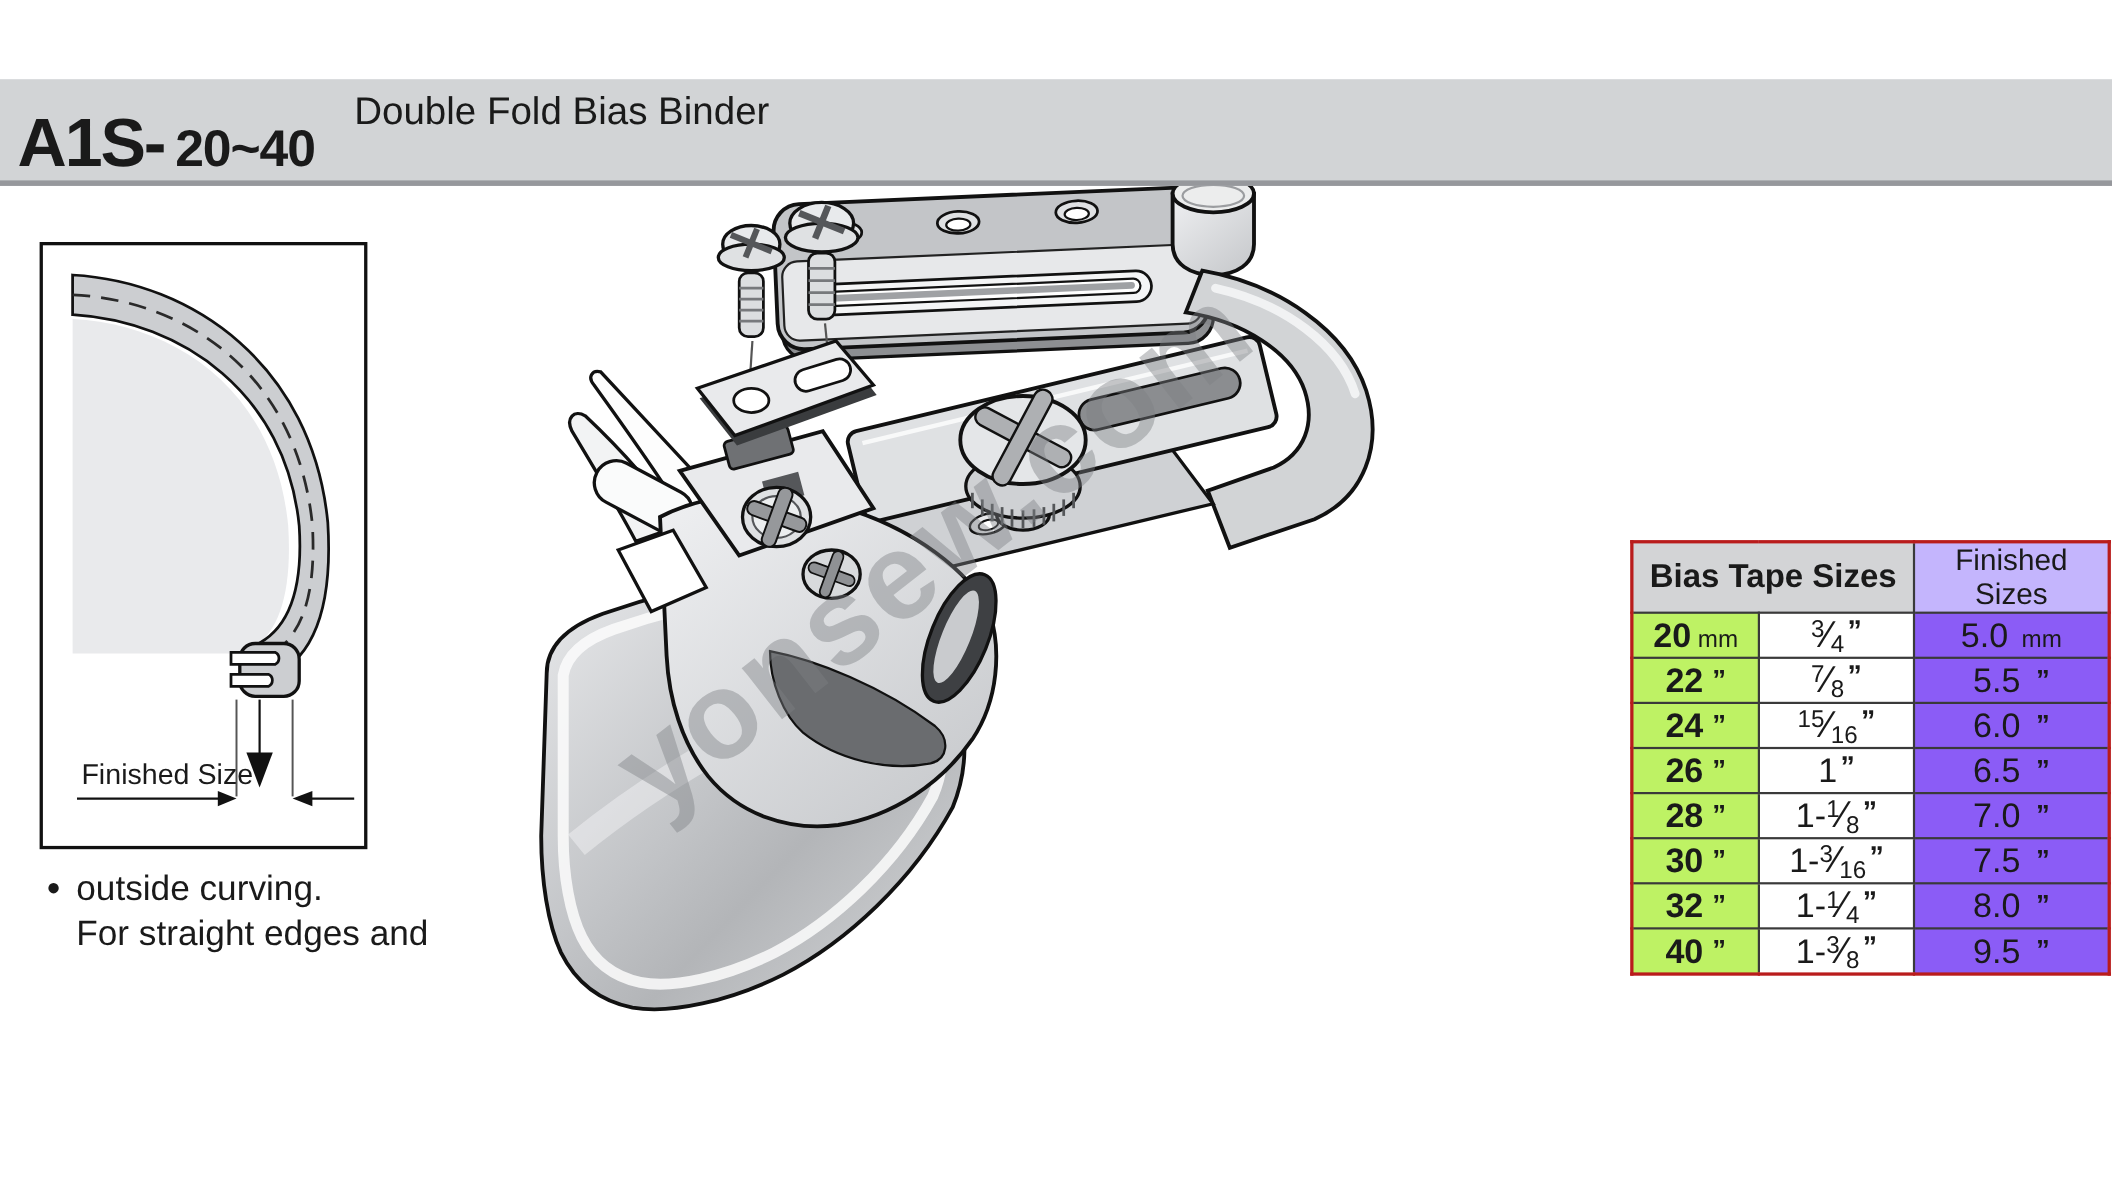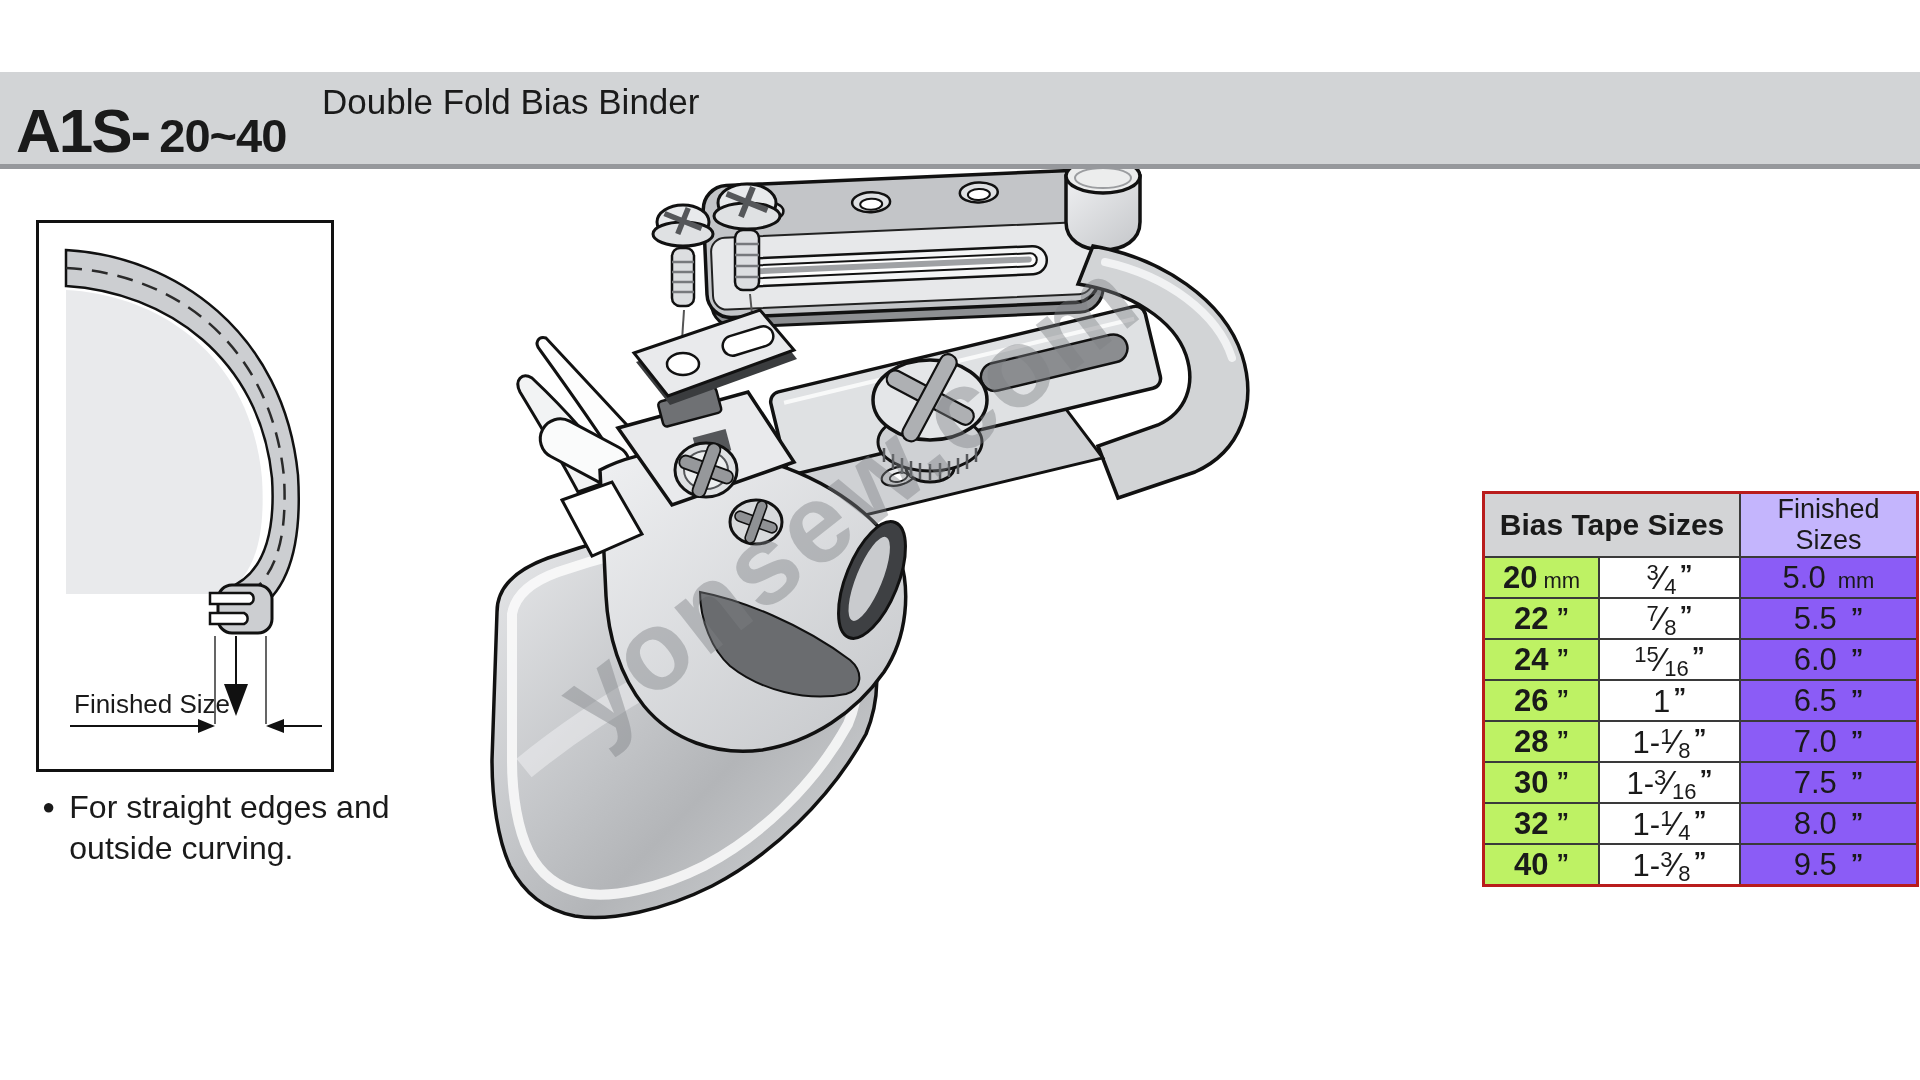--- a/index.html
+++ b/index.html
@@ -53,22 +53,22 @@
   <span id="model-range">20~40</span>
 </div>
 <div class="abs" id="subtitle">Double Fold Bias Binder</div>
 
 <div class="abs" id="diagram-box"></div>
 <div class="abs" id="finished-size-label">Finished Size</div>
 
 <div class="abs" id="bullet-note">
   <span id="bullet-dot">●</span>
   <span>
+    <div class="note-line">outside curving.</div>
     <div class="note-line">For straight edges and</div>
-    <div class="note-line">outside curving.</div>
   </span>
 </div>
 
 <svg class="abs" id="art" viewBox="0 0 1920 1080">
   <defs>
     <linearGradient id="metal" x1="0" y1="0" x2="0.8" y2="1">
       <stop offset="0" stop-color="#eff0f2"></stop>
         <stop offset="1" stop-color="#c8cacd"></stop>
     </linearGradient>
     <linearGradient id="plateSheen" x1="0" y1="0" x2="1" y2="1">

